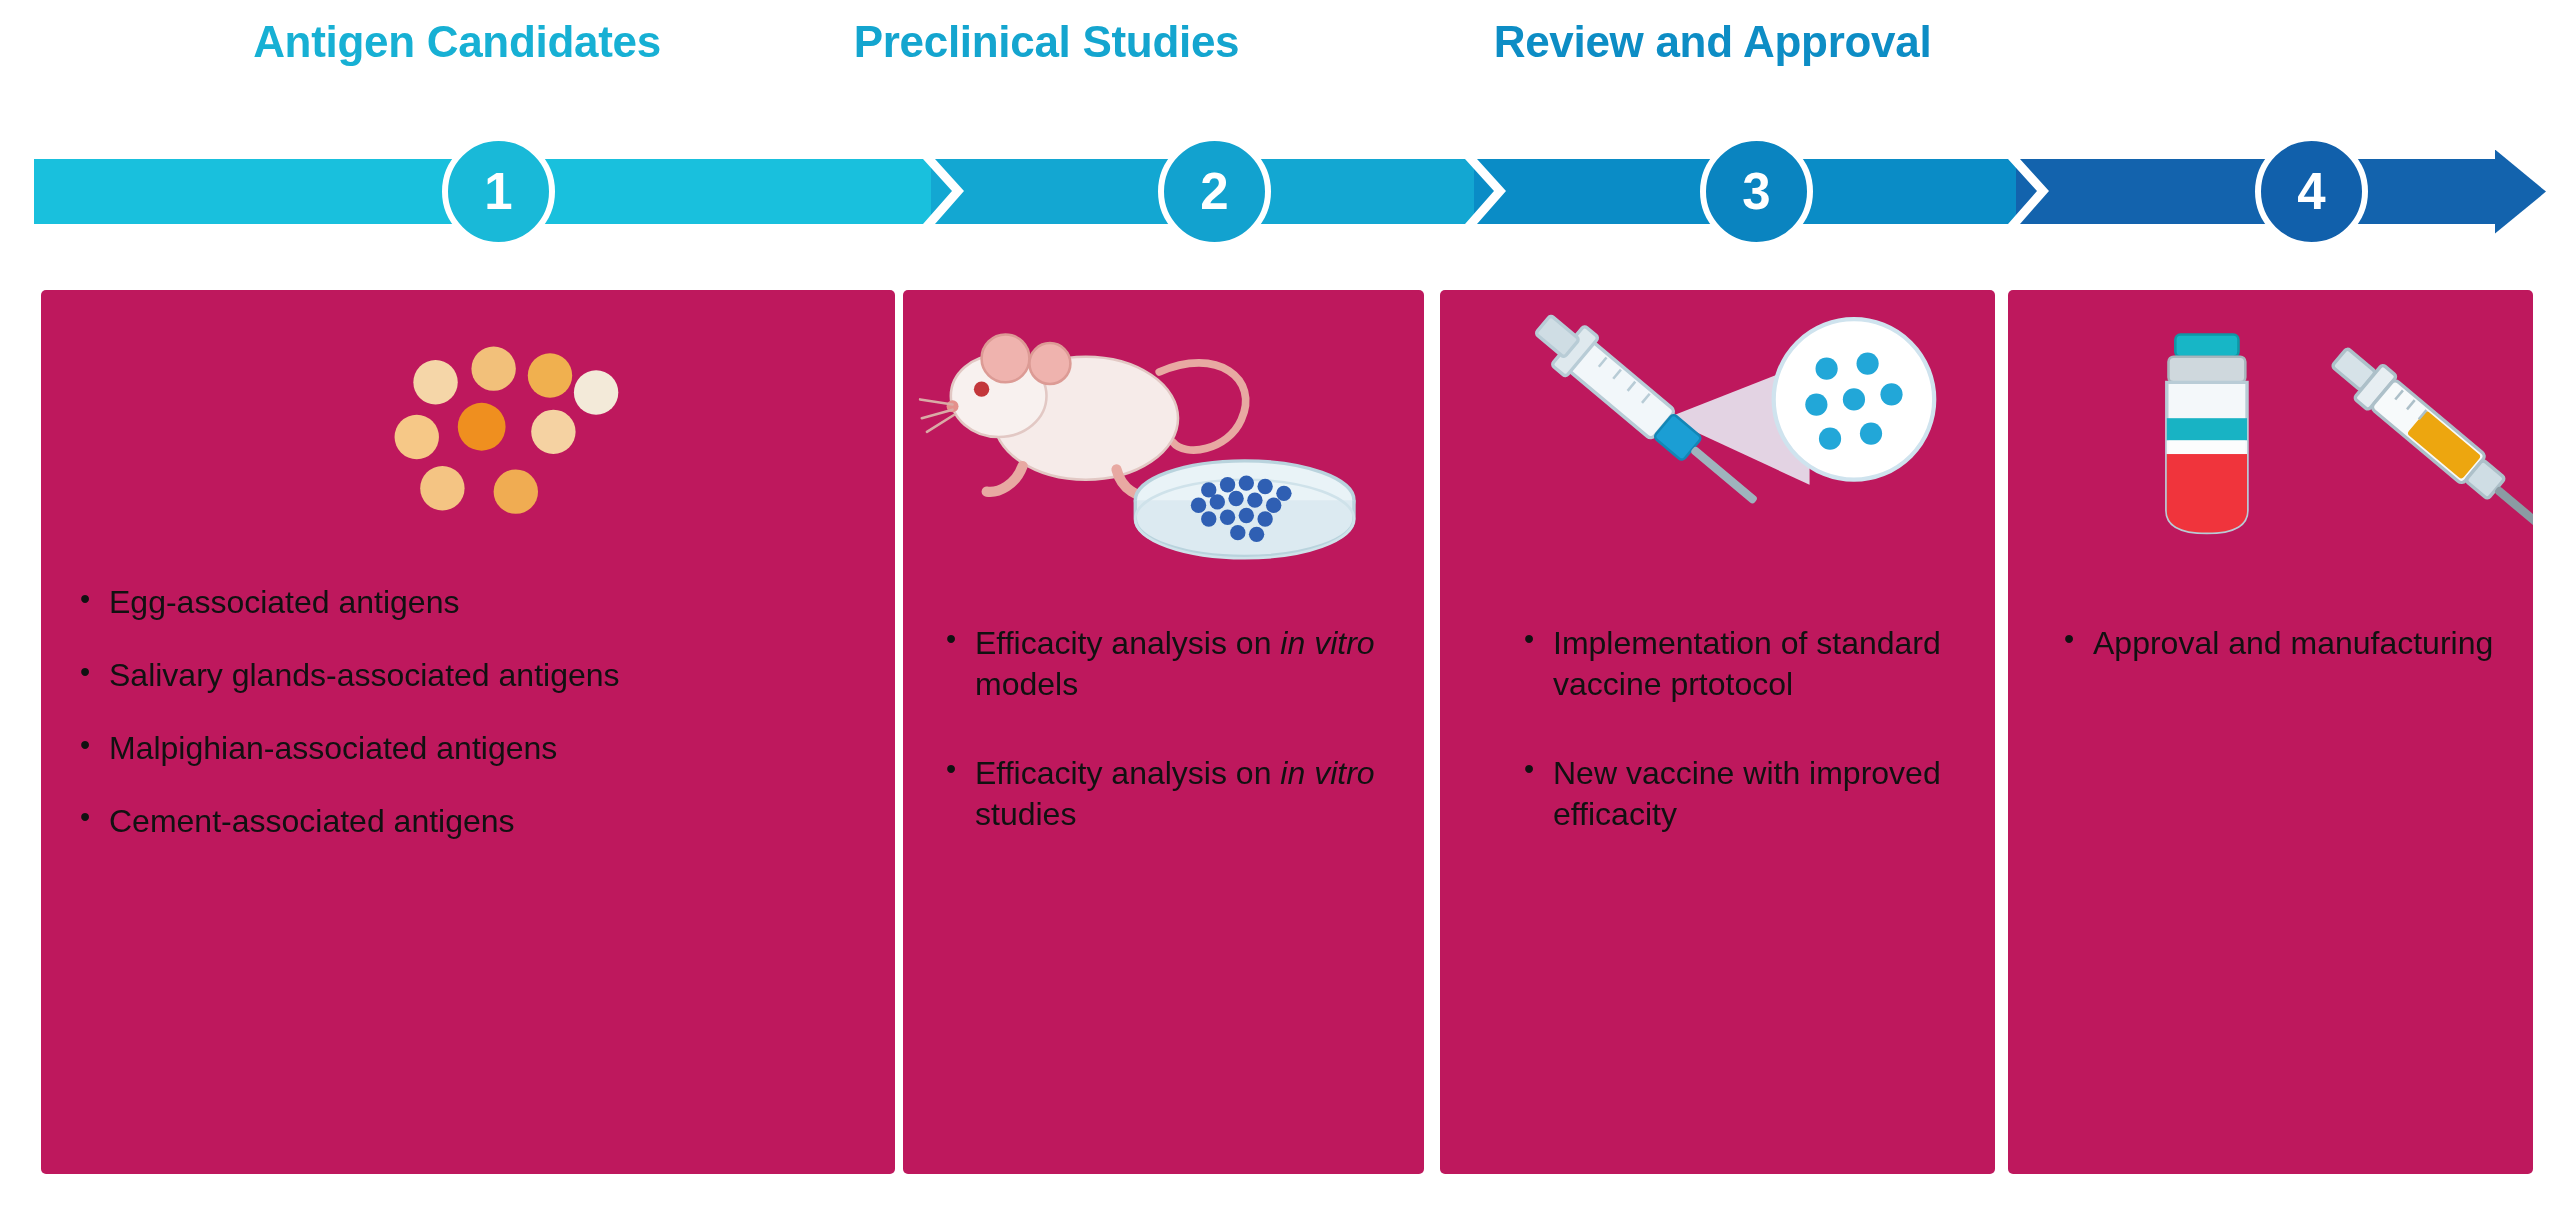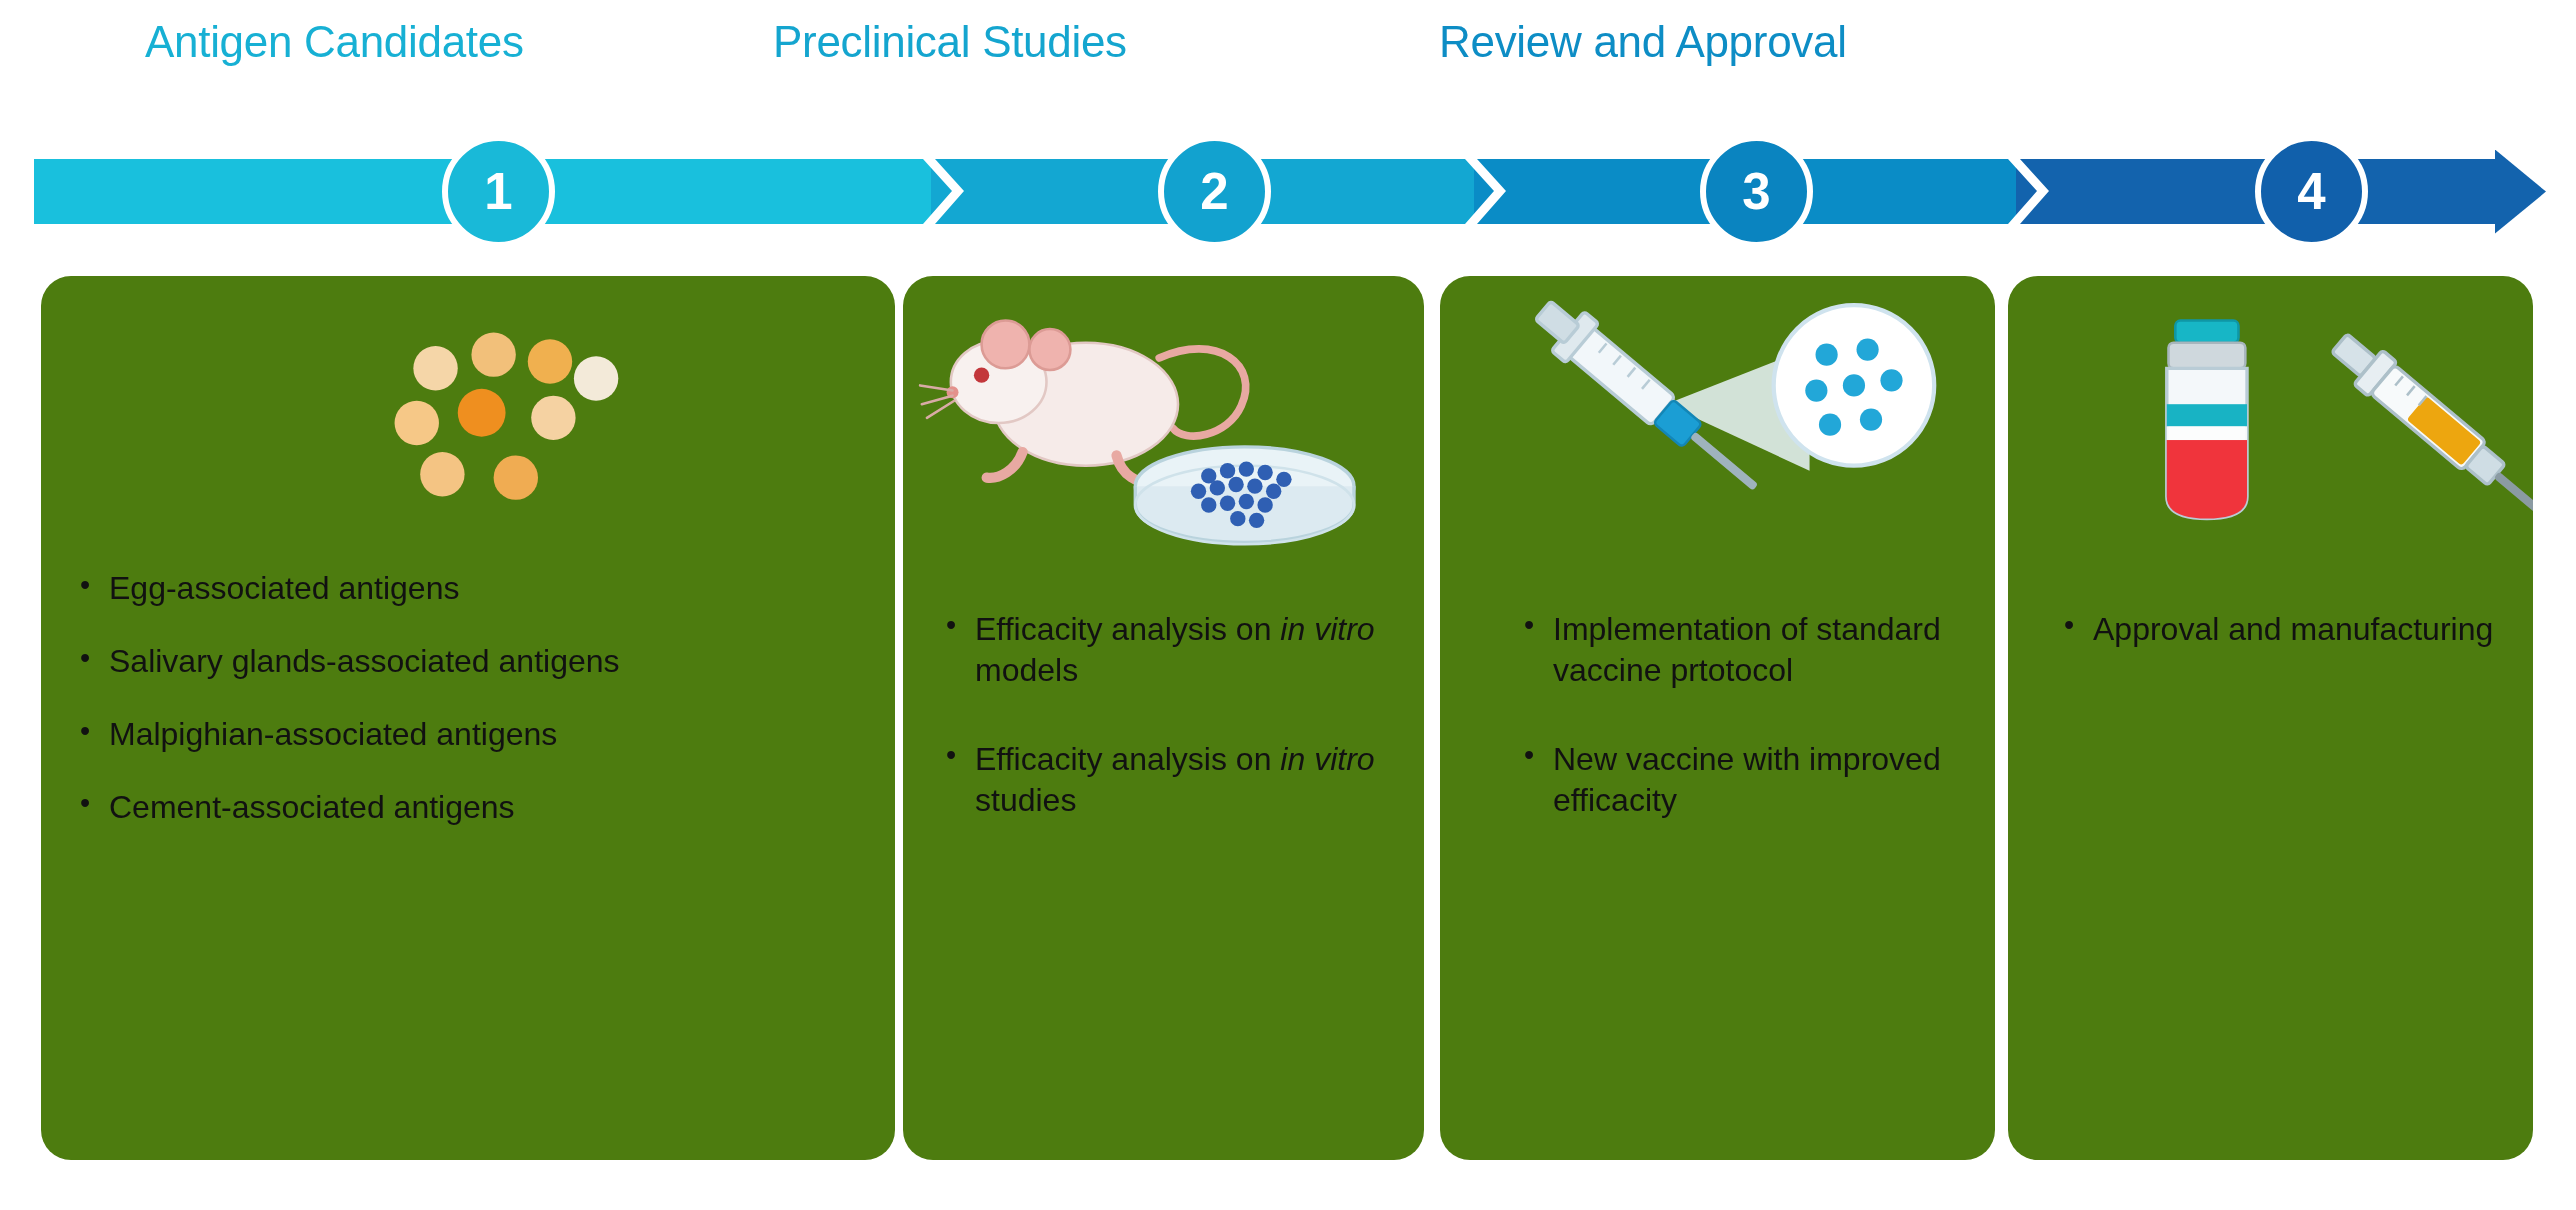--- a/index.html
+++ b/index.html
@@ -24,23 +24,23 @@
   
   .headings {
     position: absolute;
     top: 17px;
     left: 0;
     width: 2576px;
     height: 94px;
   }
   .heading {
     position: absolute;
-    text-align: left;
+    text-align: center;
     font-size: 44px;
-    font-weight: normal;
+    font-weight: bold;
     letter-spacing: -0.3px;
     white-space: nowrap;
   }
   .heading-0 { left: 145px;  width: 624px; color: #17b0d4; }
   .heading-1 { left: 773px;  width: 547px; color: #14a5cf; }
   .heading-2 { left: 1439px; width: 547px; color: #0d8dc5; }
   .heading-3 { left: 1944px; width: 547px; color: #1160ab; }
 
   
   .arrowbar {
@@ -98,23 +98,23 @@
     border: 6px solid #ffffff;
   }
   .circle-0 { left: 408px;  background: #19b9d8; }
   .circle-1 { left: 1124px; background: #12a2cf; }
   .circle-2 { left: 1666px; background: #0a84c0; }
   .circle-3 { left: 2221px; background: #1160ab; }
 
   
   .panel {
     position: absolute;
-    top: 276px;
-    background: #4d7c0f;
-    border-radius: 30px;
+    top: 290px;
+    background: #be185d;
+    border-radius: 5px;
     box-sizing: border-box;
   }
   .panel-0 { left: 41px;   width: 854px; height: 884px; }
   .panel-1 { left: 903px; width: 521px;  height: 884px; }
   .panel-2 { left: 1440px; width: 555px;  height: 884px; padding-left: 28px; }
   .panel-3 { left: 2008px; width: 525px;  height: 884px; }
 
   .art {
     position: relative;
     height: 282px;

